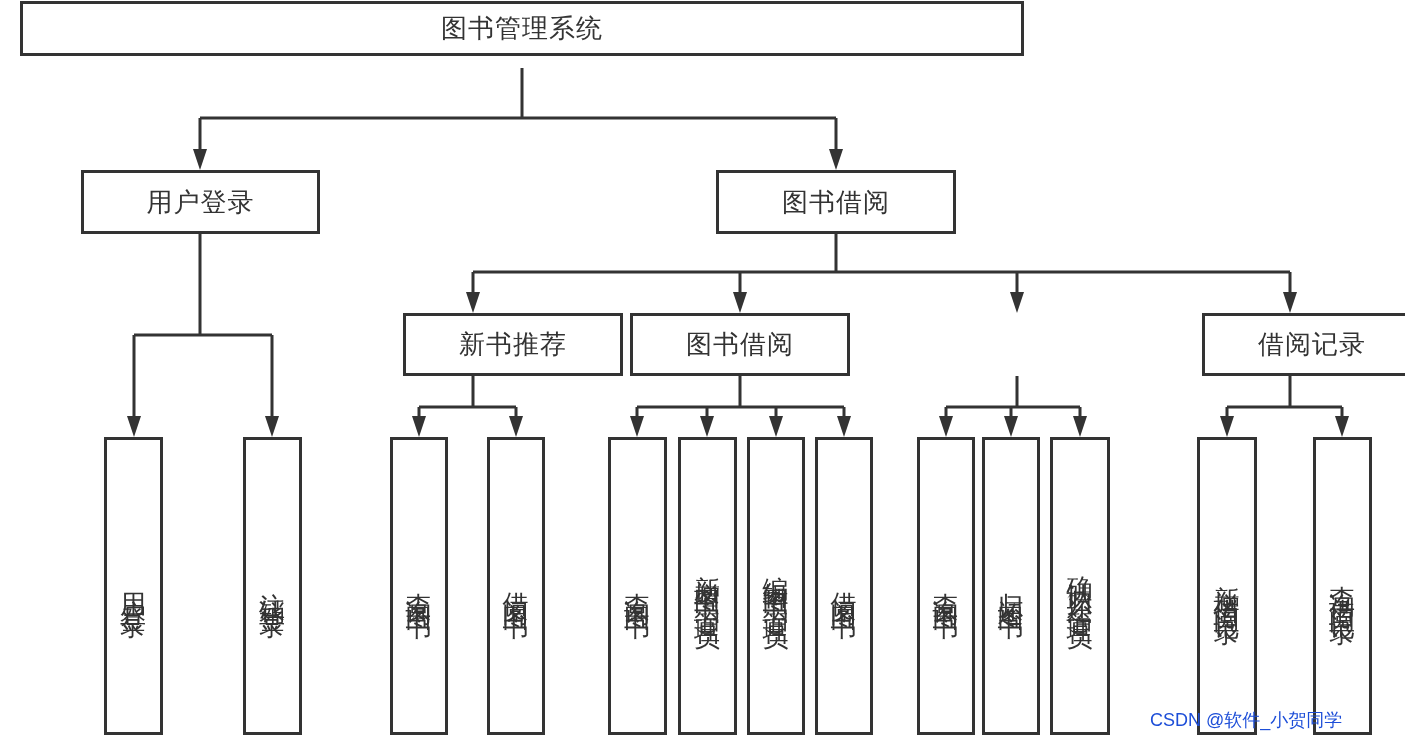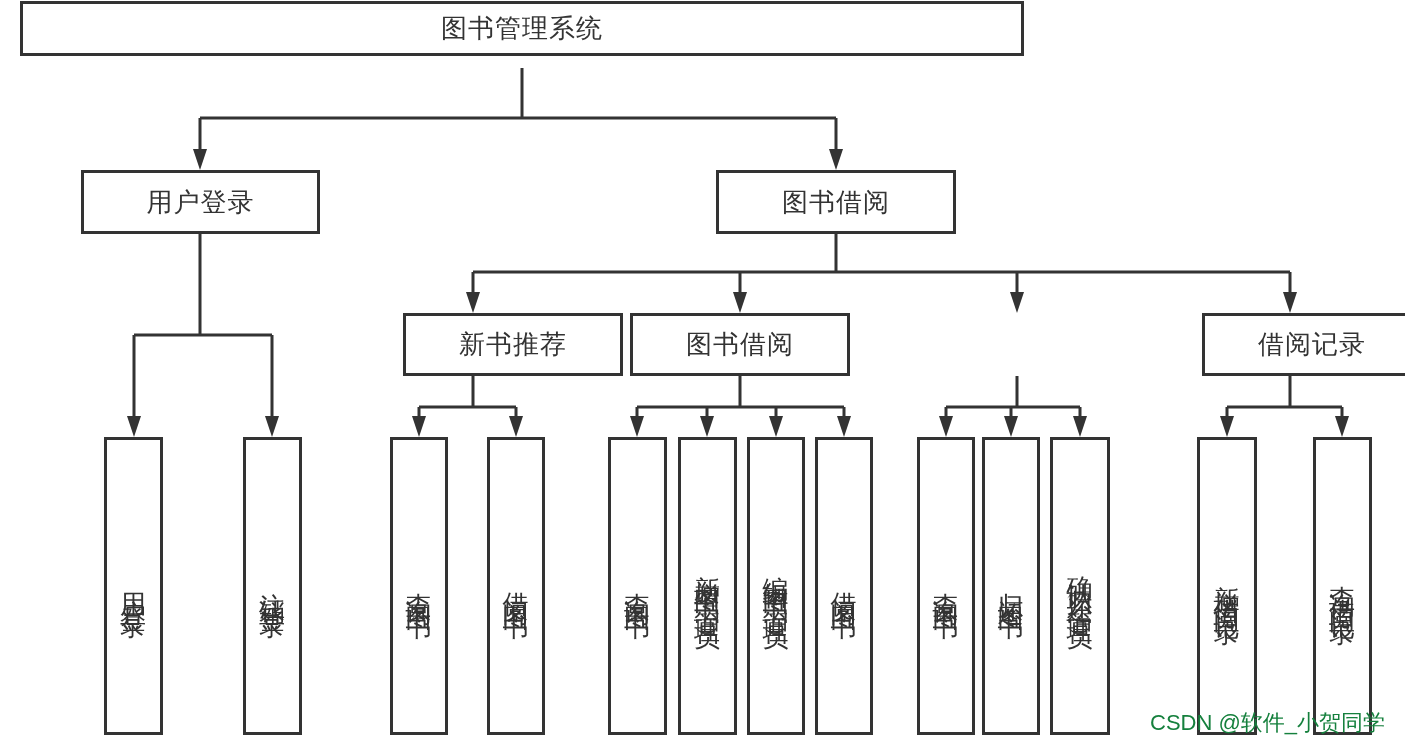--- a/index.html
+++ b/index.html
@@ -72,22 +72,22 @@
   .leaf-8  { left: 815px;  width: 58px; }
   .leaf-9  { left: 917px;  width: 58px; }
   .leaf-10 { left: 982px;  width: 58px; }
   .leaf-11 { left: 1050px; width: 60px; }
   .leaf-12 { left: 1197px; width: 60px; }
   .leaf-13 { left: 1313px; width: 59px; }
   .watermark {
     position: absolute;
     left: 1150px;
     top: 708px;
-    font-size: 22px;
-    color: #15803d;
+    font-size: 18px;
+    color: #1d4ed8;
     white-space: nowrap;
     z-index: 5;
   }
 </style>
 </head>
 <body>
 
 <div id="canvas">
 
   <svg id="connectors" viewBox="0 0 1405 747" xmlns="http://www.w3.org/2000/svg">

